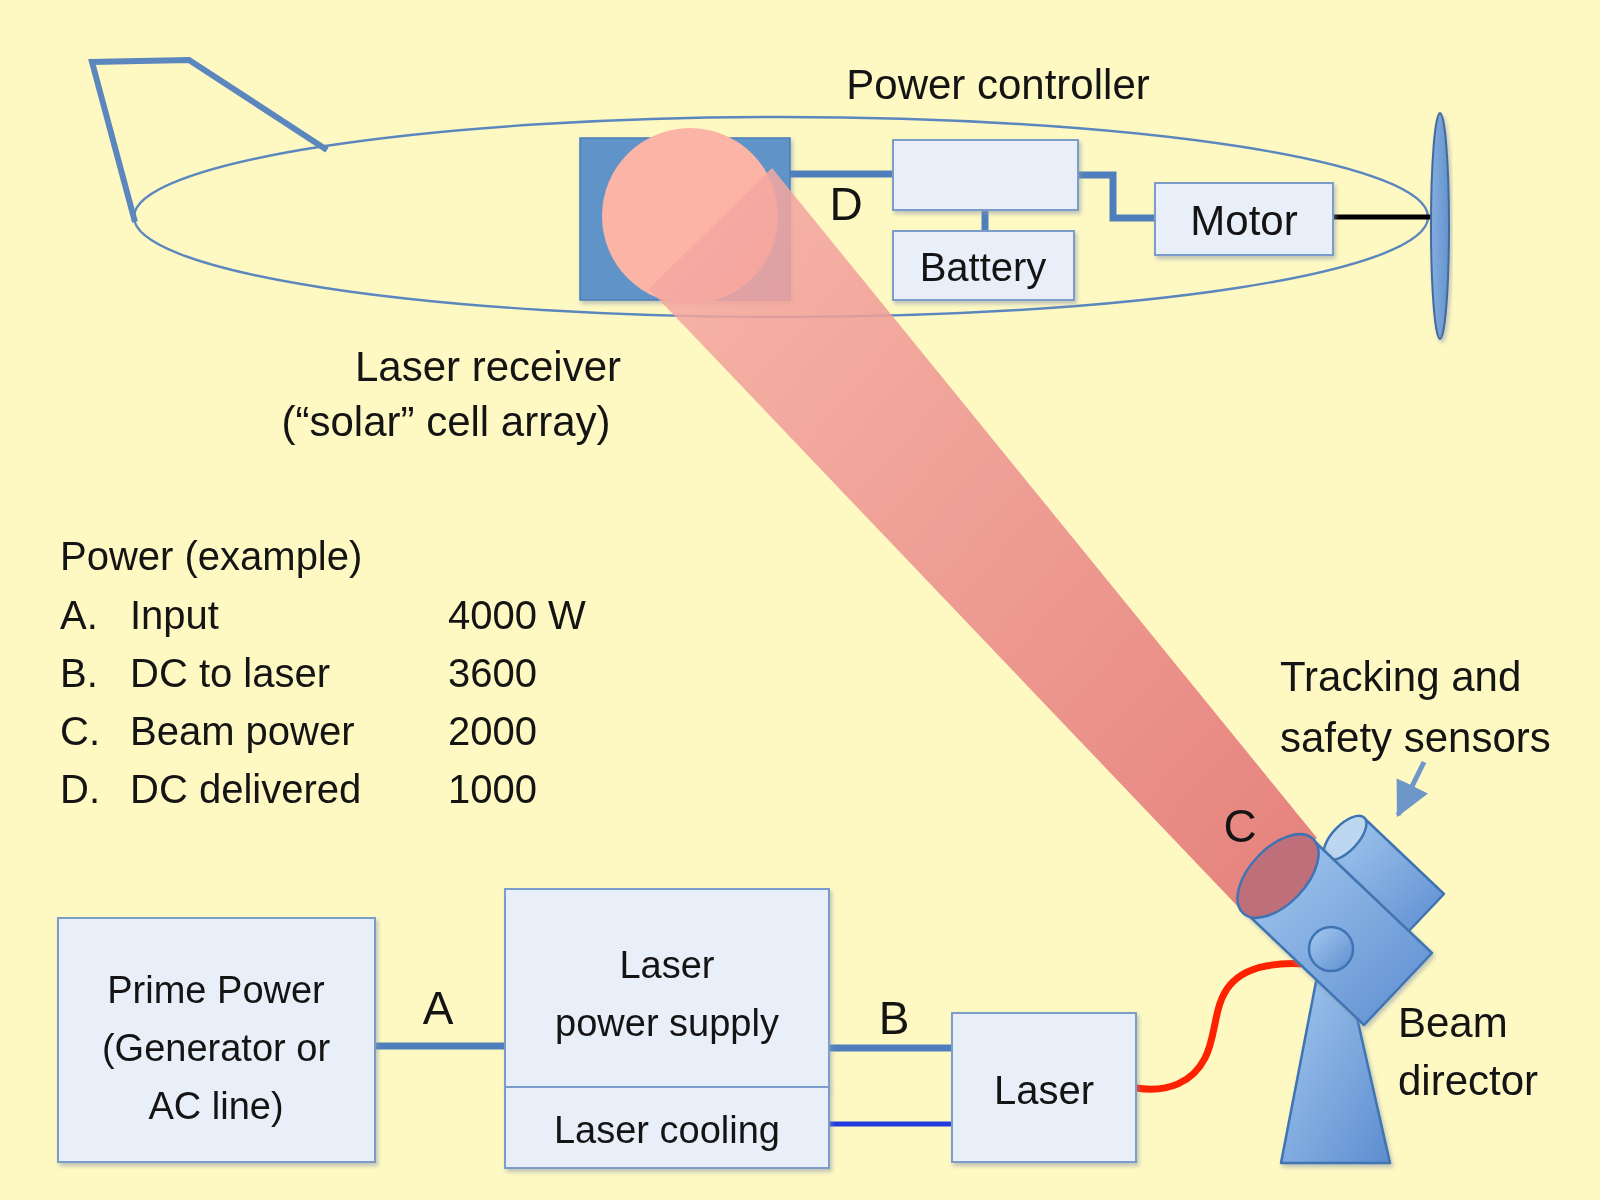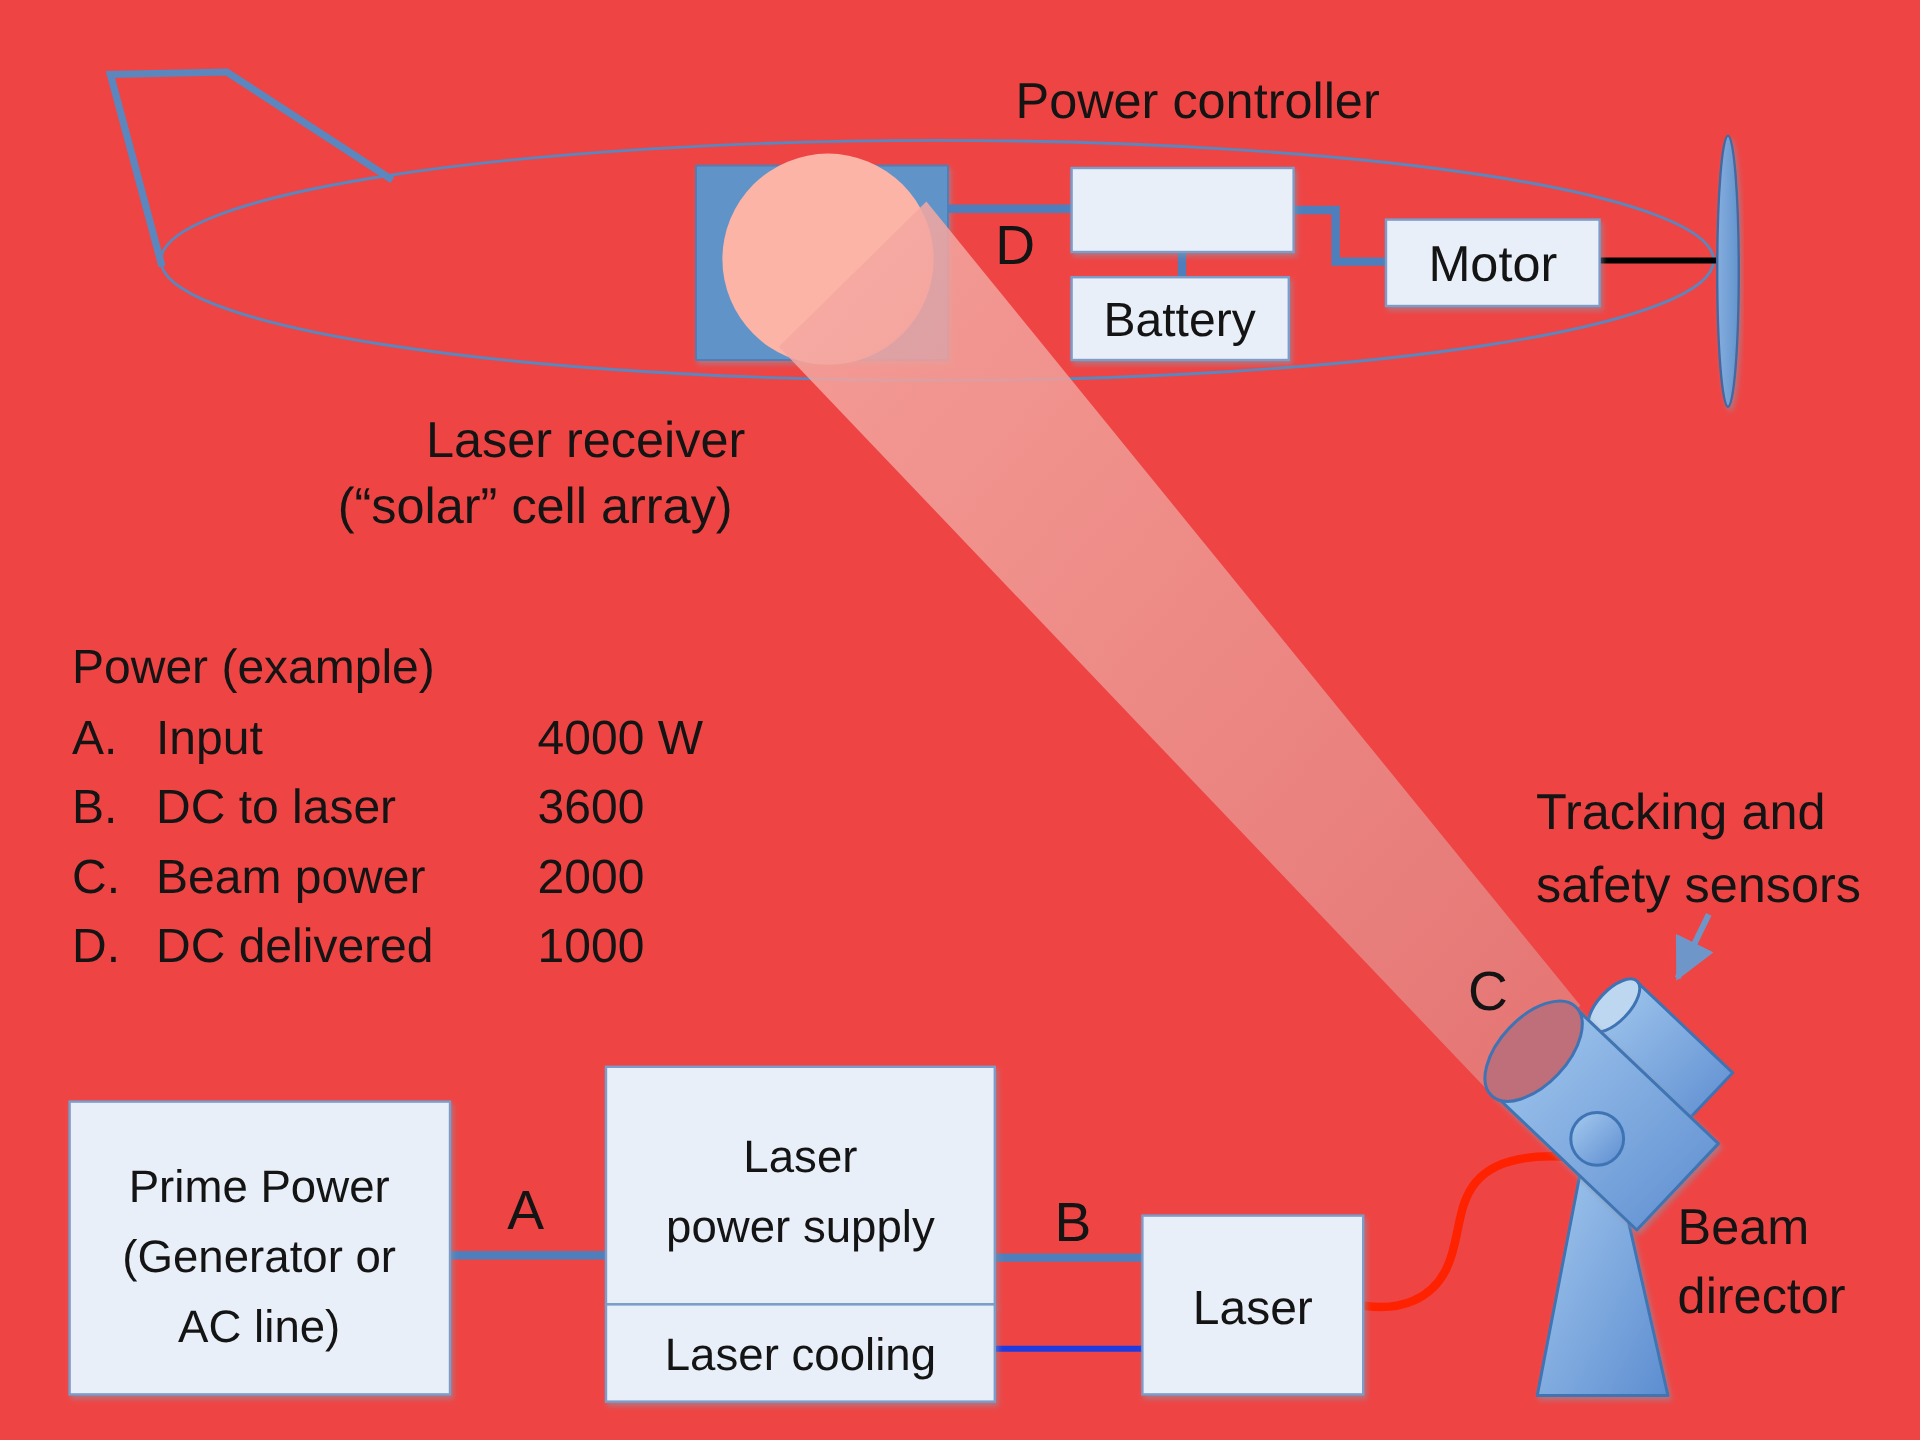--- a/index.html
+++ b/index.html
@@ -1,16 +1,16 @@
 <!DOCTYPE html>
 <html><head>
 <meta charset="utf-8">
 <style>
   html,body{margin:0;padding:0;background:#ffffff;}
-  .stage{width:1600px;height:1200px;position:relative;background:#ef4444;overflow:hidden;}
+  .stage{width:1600px;height:1200px;position:relative;background:#fef9c3;overflow:hidden;}
   svg{display:block;}
   text{font-family:"Liberation Sans", sans-serif;fill:#141414;}
   .t42{font-size:42px;}
   .t40{font-size:40px;}
   .t38{font-size:38px;}
   .t46{font-size:46px;}
   .mid{text-anchor:middle;dominant-baseline:central;}
   .st {text-anchor:start;dominant-baseline:central;}
   .box{fill:#E9EFF8;stroke:#7B9CC9;stroke-width:2;}
   .conn{stroke:#4E7FBC;stroke-width:7;fill:none;}

